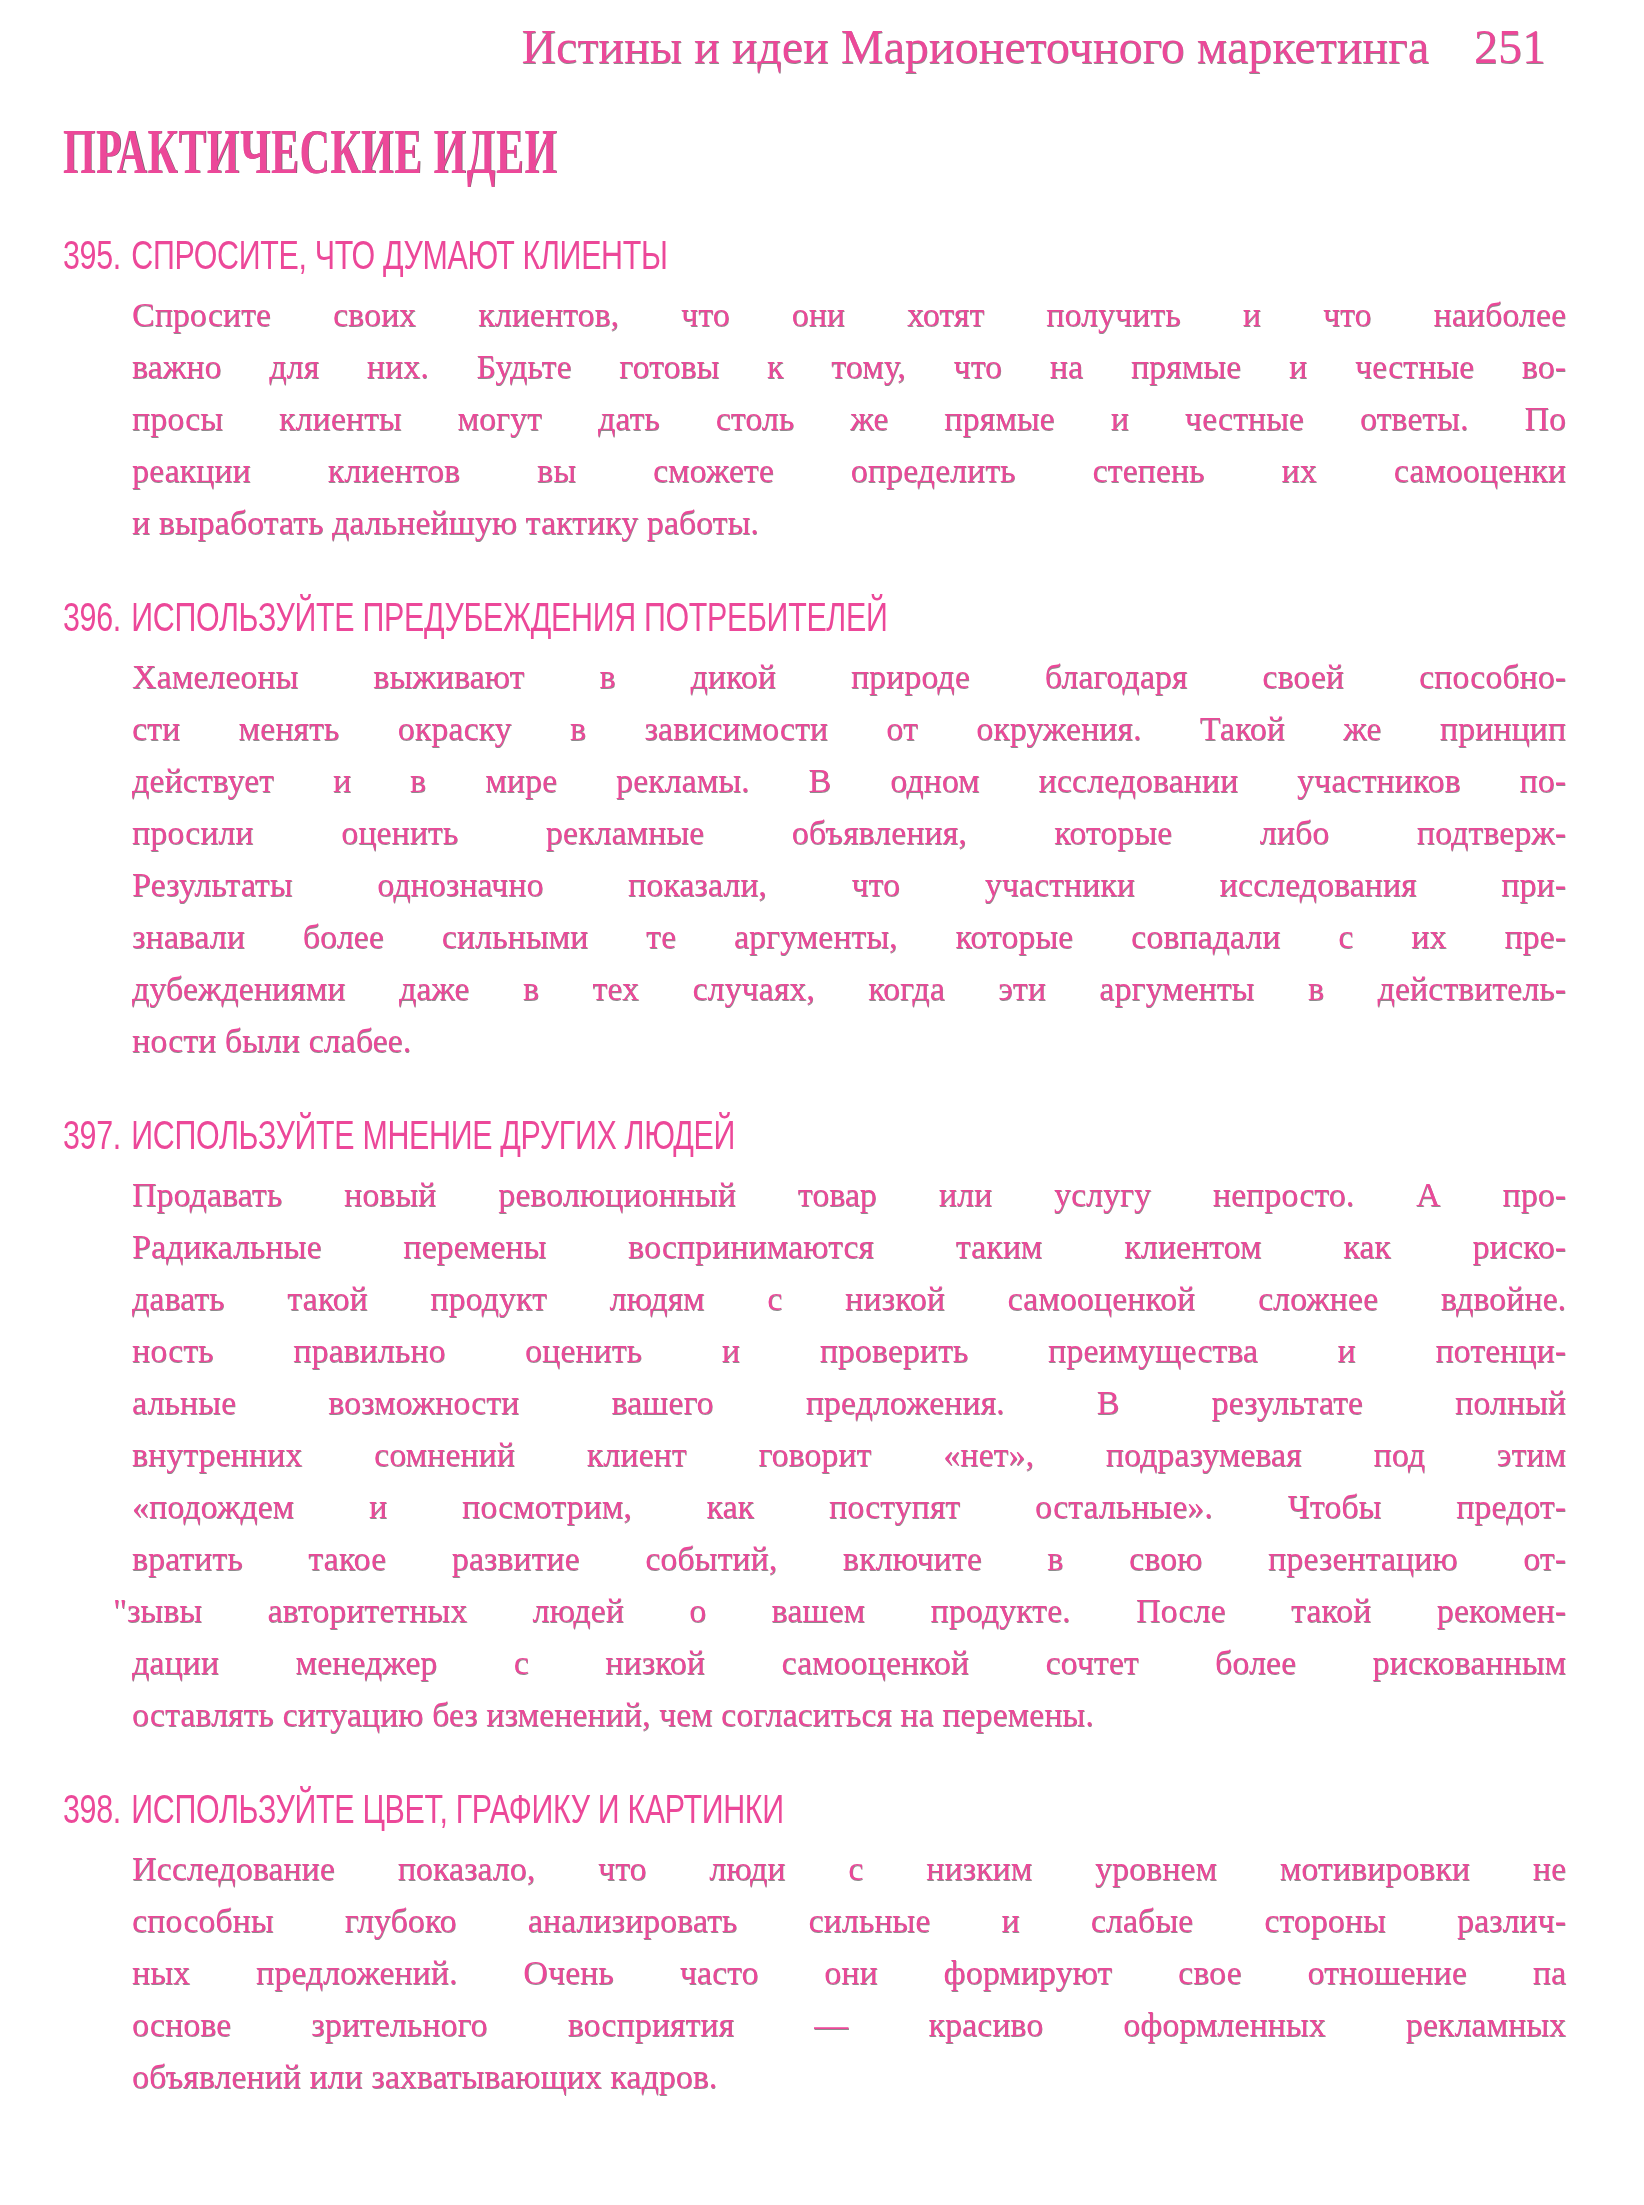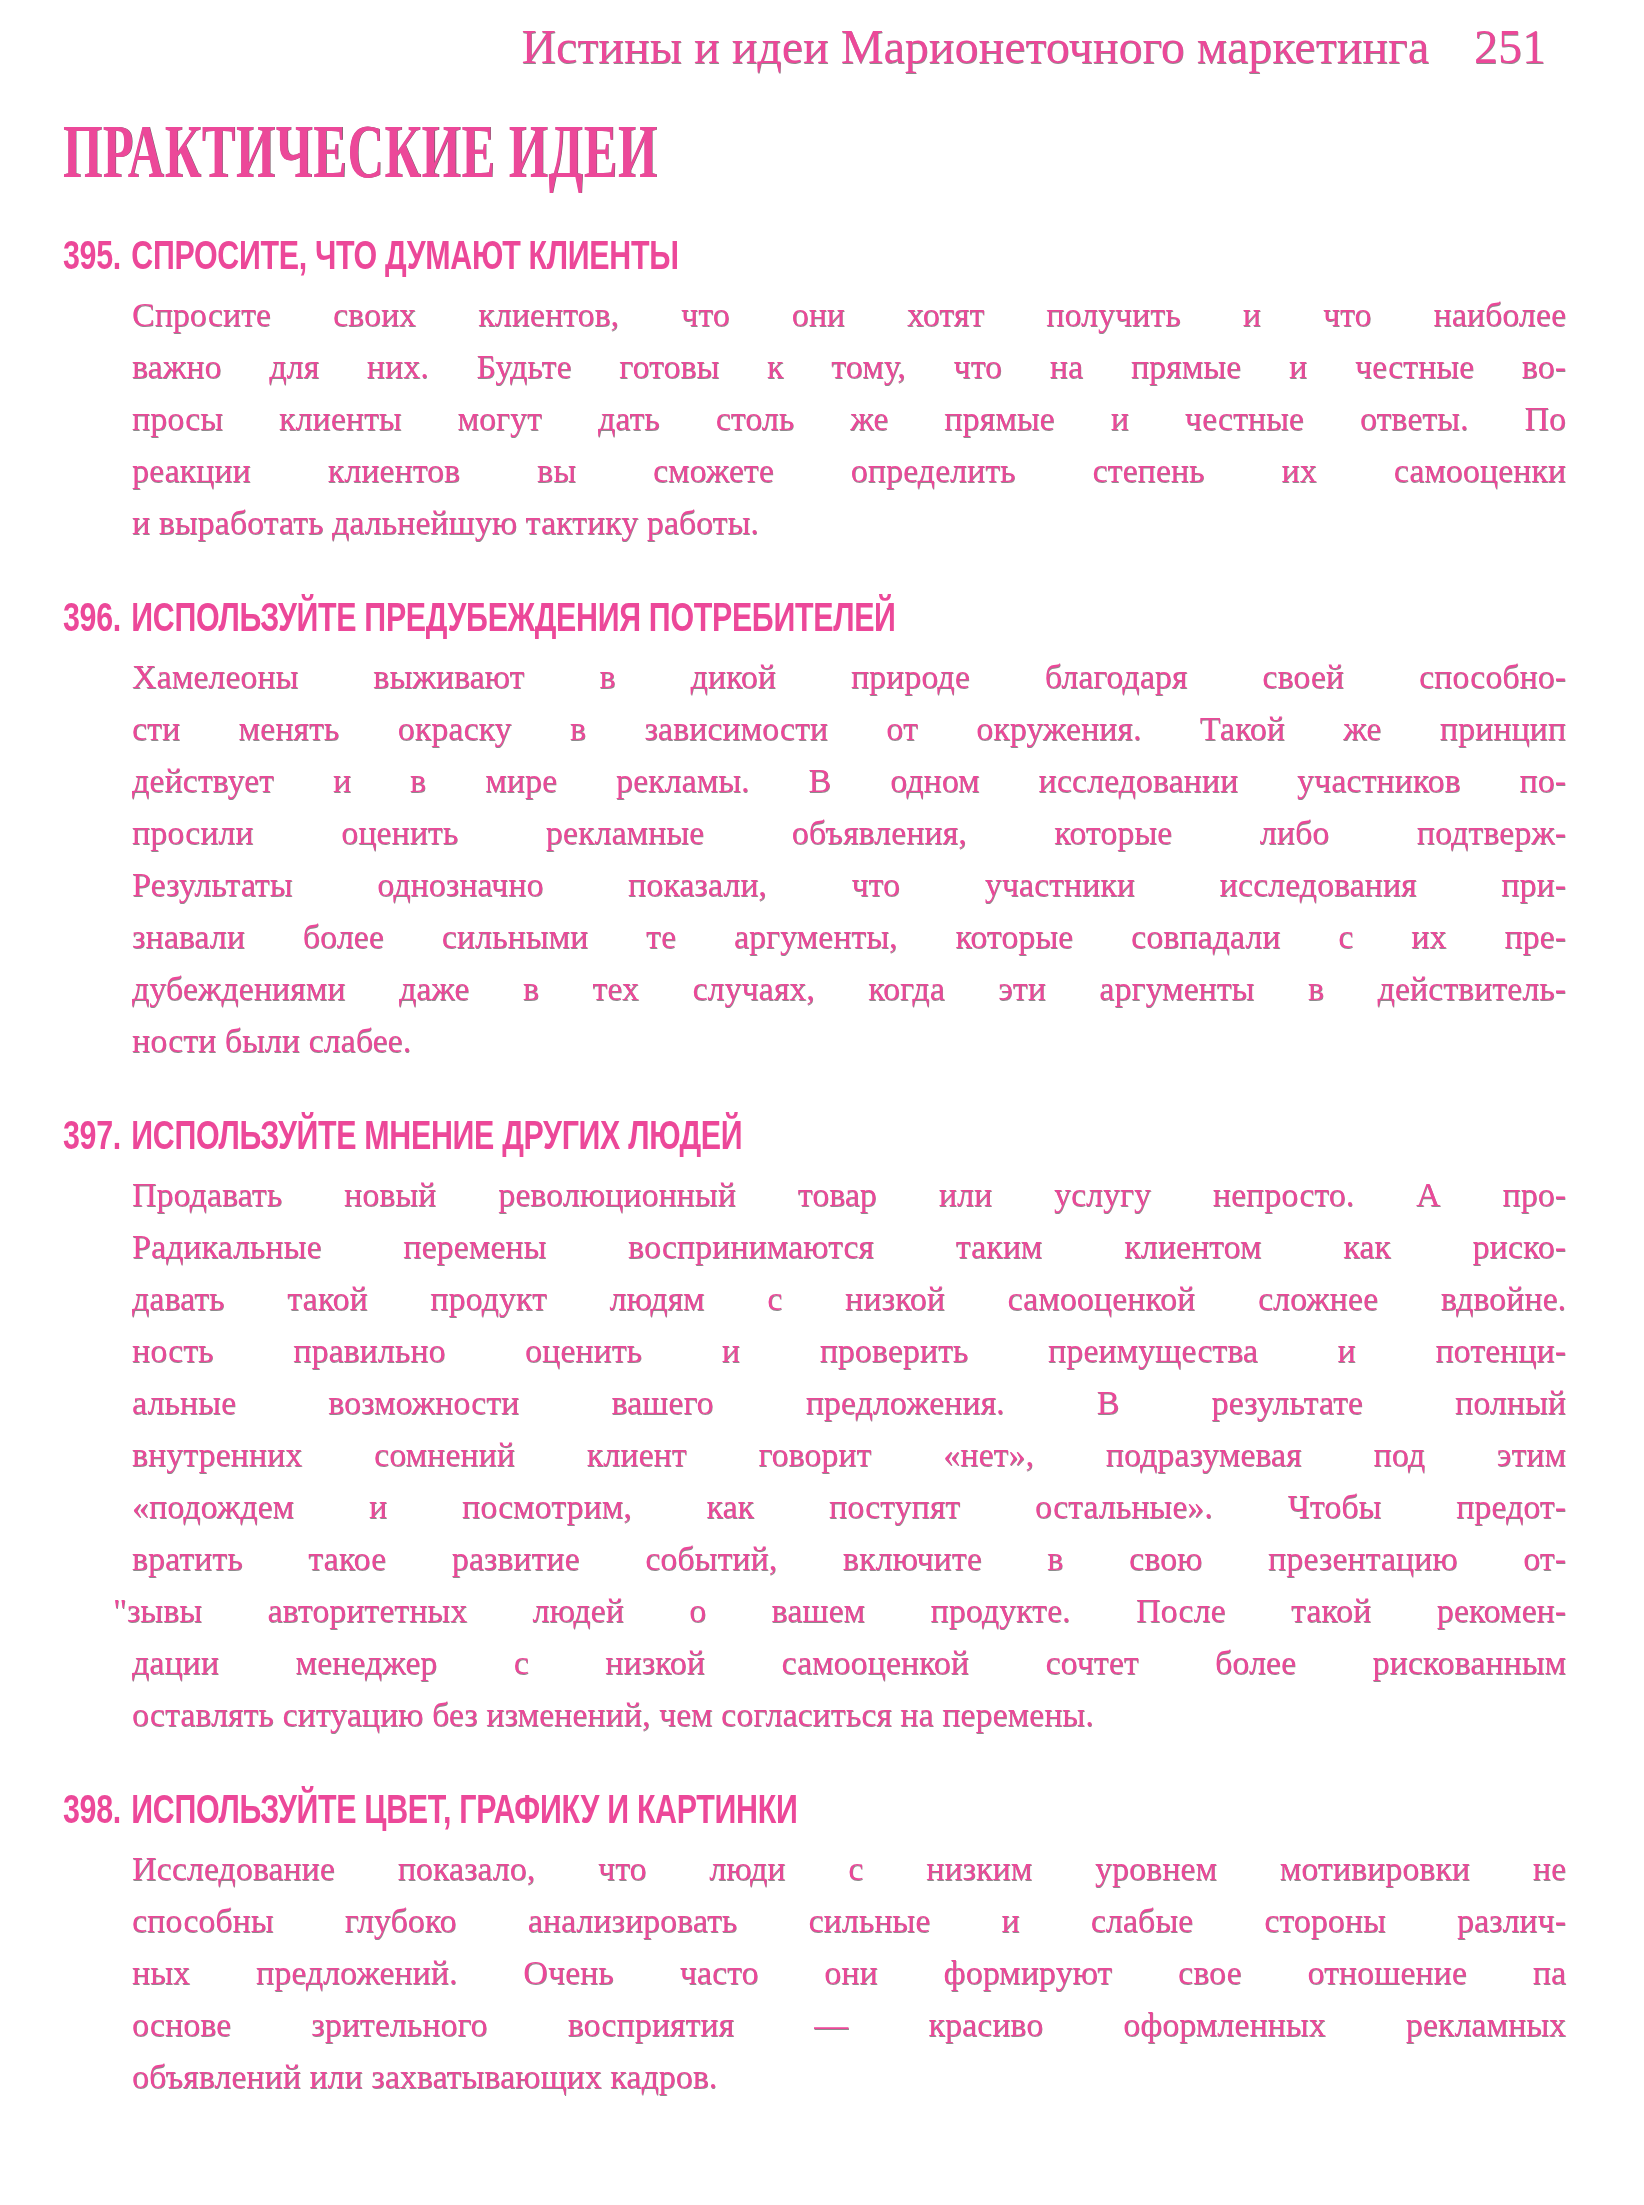--- a/index.html
+++ b/index.html
@@ -28,39 +28,39 @@
     font-size: 48px;
     line-height: 51px;
     white-space: nowrap;
     text-shadow: 0.5px 0.5px 0 rgba(0,0,0,0.45);
   }
   
   .main-title {
     margin: 32px 0 0 63px;
     font-family: "Liberation Serif", "DejaVu Serif", serif;
     font-weight: bold;
-    font-size: 70px;
+    font-size: 58px;
     line-height: 95px;
     white-space: nowrap;
   }
   .main-title .squeeze {
     display: inline-block;
     transform: scaleX(0.72) scaleY(1.08);
     transform-origin: left center;
     letter-spacing: 0.8px;
     text-shadow: 0.8px 0.4px 0 rgba(0,0,0,0.6);
   }
   
   .sections { }
   .section { margin-top: 47px; }
   .section:first-child { margin-top: 35px; }
   .section-heading {
     margin-left: 63px;
     font-family: "Liberation Sans", "DejaVu Sans", sans-serif;
-    font-weight: bold;
+    font-weight: normal;
     font-size: 38px;
     line-height: 42px;
     white-space: nowrap;
   }
   .section-heading .squeeze {
     display: inline-block;
     transform: scaleX(0.8) scaleY(1.05);
     transform-origin: left center;
     letter-spacing: -0.4px;
   }

